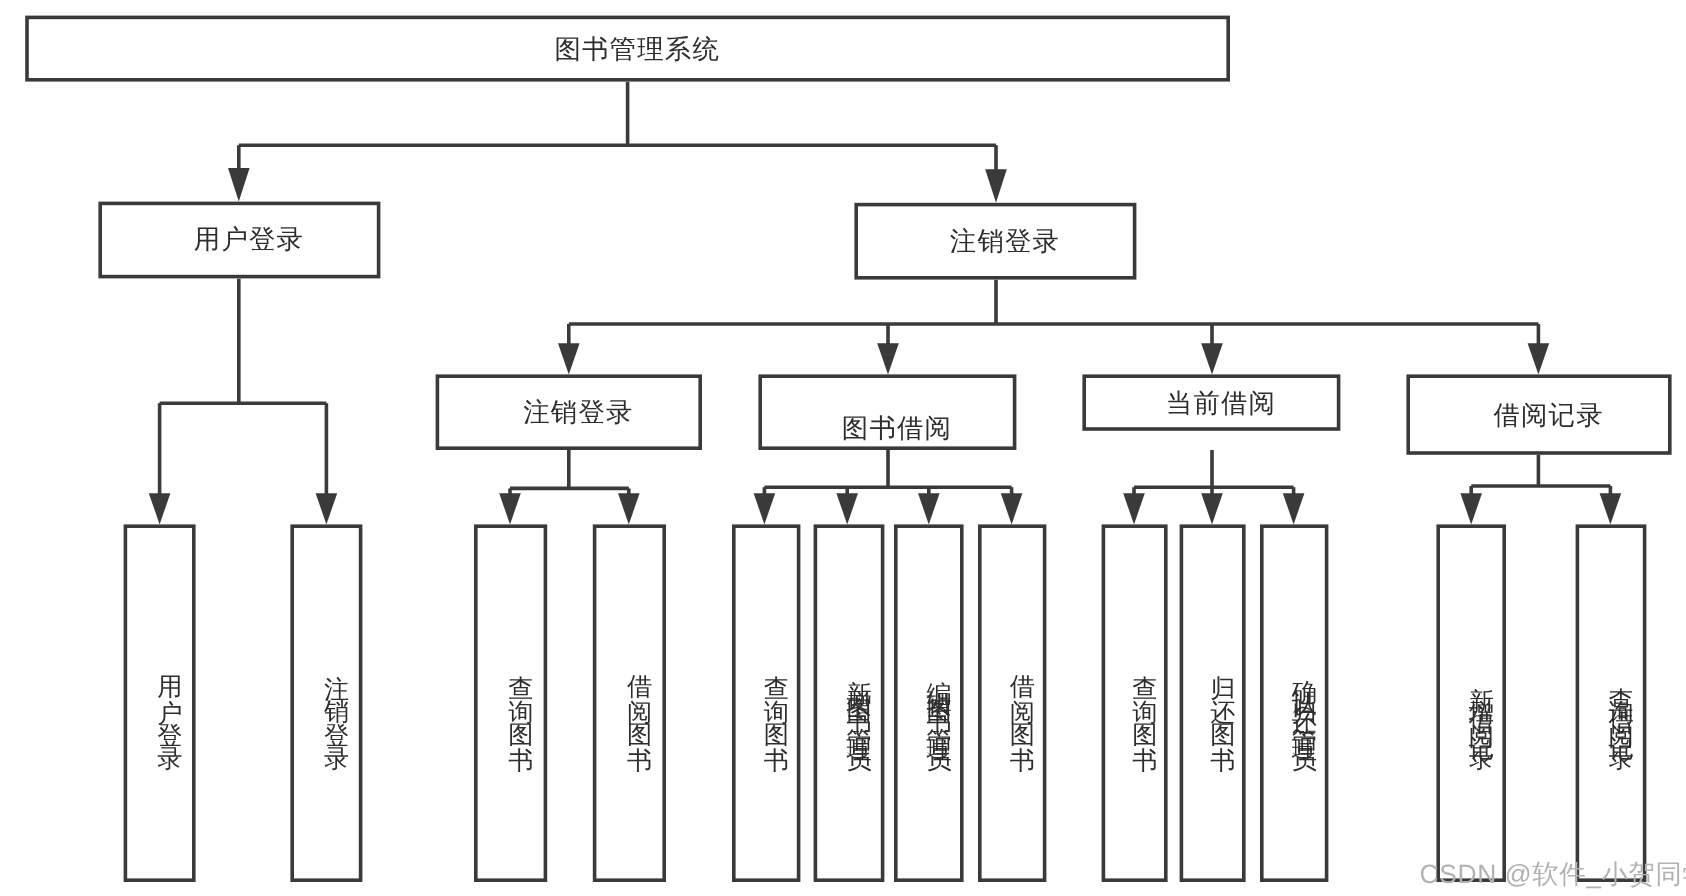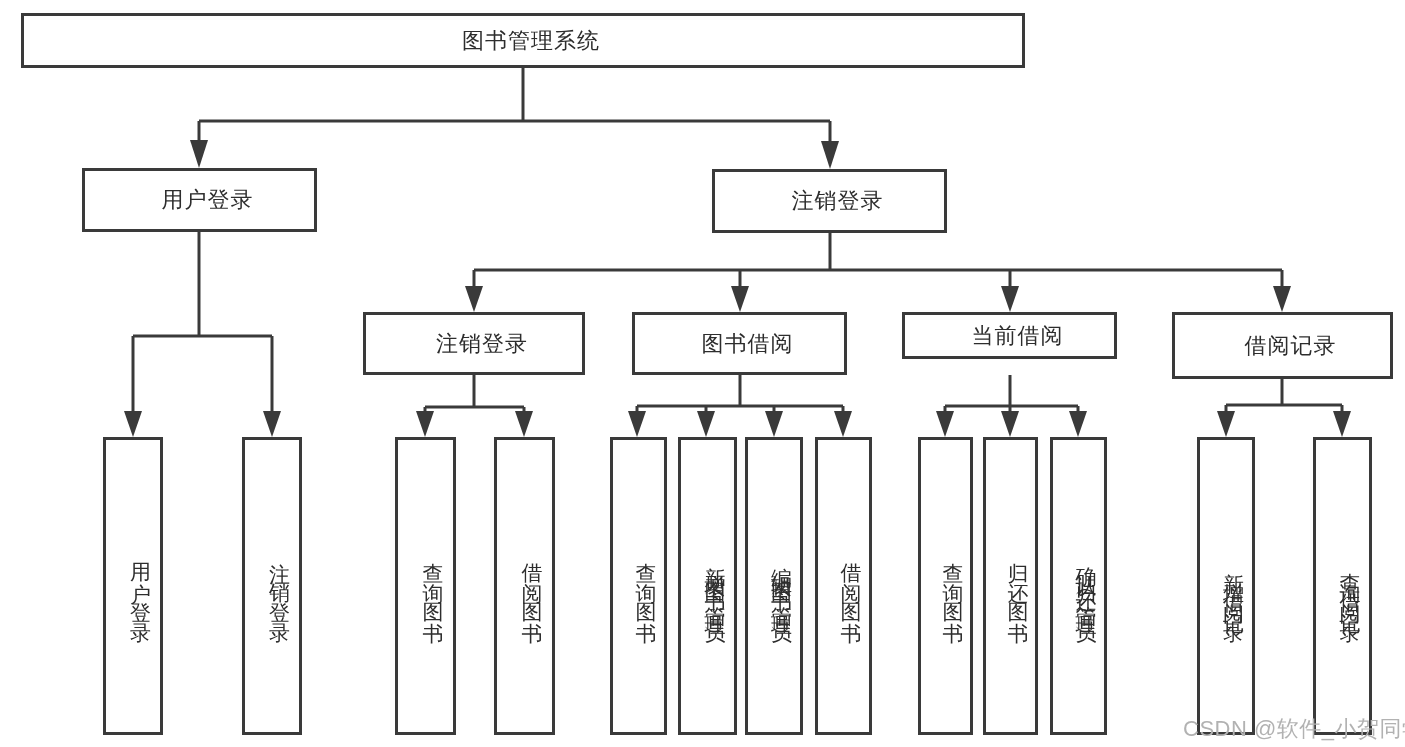--- a/index.html
+++ b/index.html
@@ -49,21 +49,21 @@
   .ls-6 { letter-spacing: 10px; }
   .ls-9 { letter-spacing: 8px; }
 
   
   .root-box      { left: 21px;  top: 13px;  width: 1004px; height: 55px; }
   
   .user-login    { left: 82px;  top: 168px; width: 235px; height: 64px; }
   .book-mgmt     { left: 712px; top: 169px; width: 235px; height: 64px; }
   
   .new-books     { left: 363px;  top: 312px; width: 222px; height: 63px; }
-  .book-borrow   { left: 632px;  top: 312px; width: 215px; height: 63px; }
+  .book-borrow   { left: 632px;  top: 312px; width: 215px; height: 63px; align-items: flex-end; }
   .cur-borrow    { left: 902px;  top: 312px; width: 215px; height: 47px; }
   .borrow-rec    { left: 1172px; top: 312px; width: 221px; height: 67px; }
   
   .leaf { top: 437px; height: 298px; width: 60px; }
   .l-a1 { left: 103px; }
   .l-a2 { left: 242px; }
   .l-b1 { left: 395px; width: 61px; }
   .l-b2 { left: 494px; width: 61px; }
   .l-c1 { left: 610px; width: 57px; }
   .l-c2 { left: 678px; width: 59px; }

